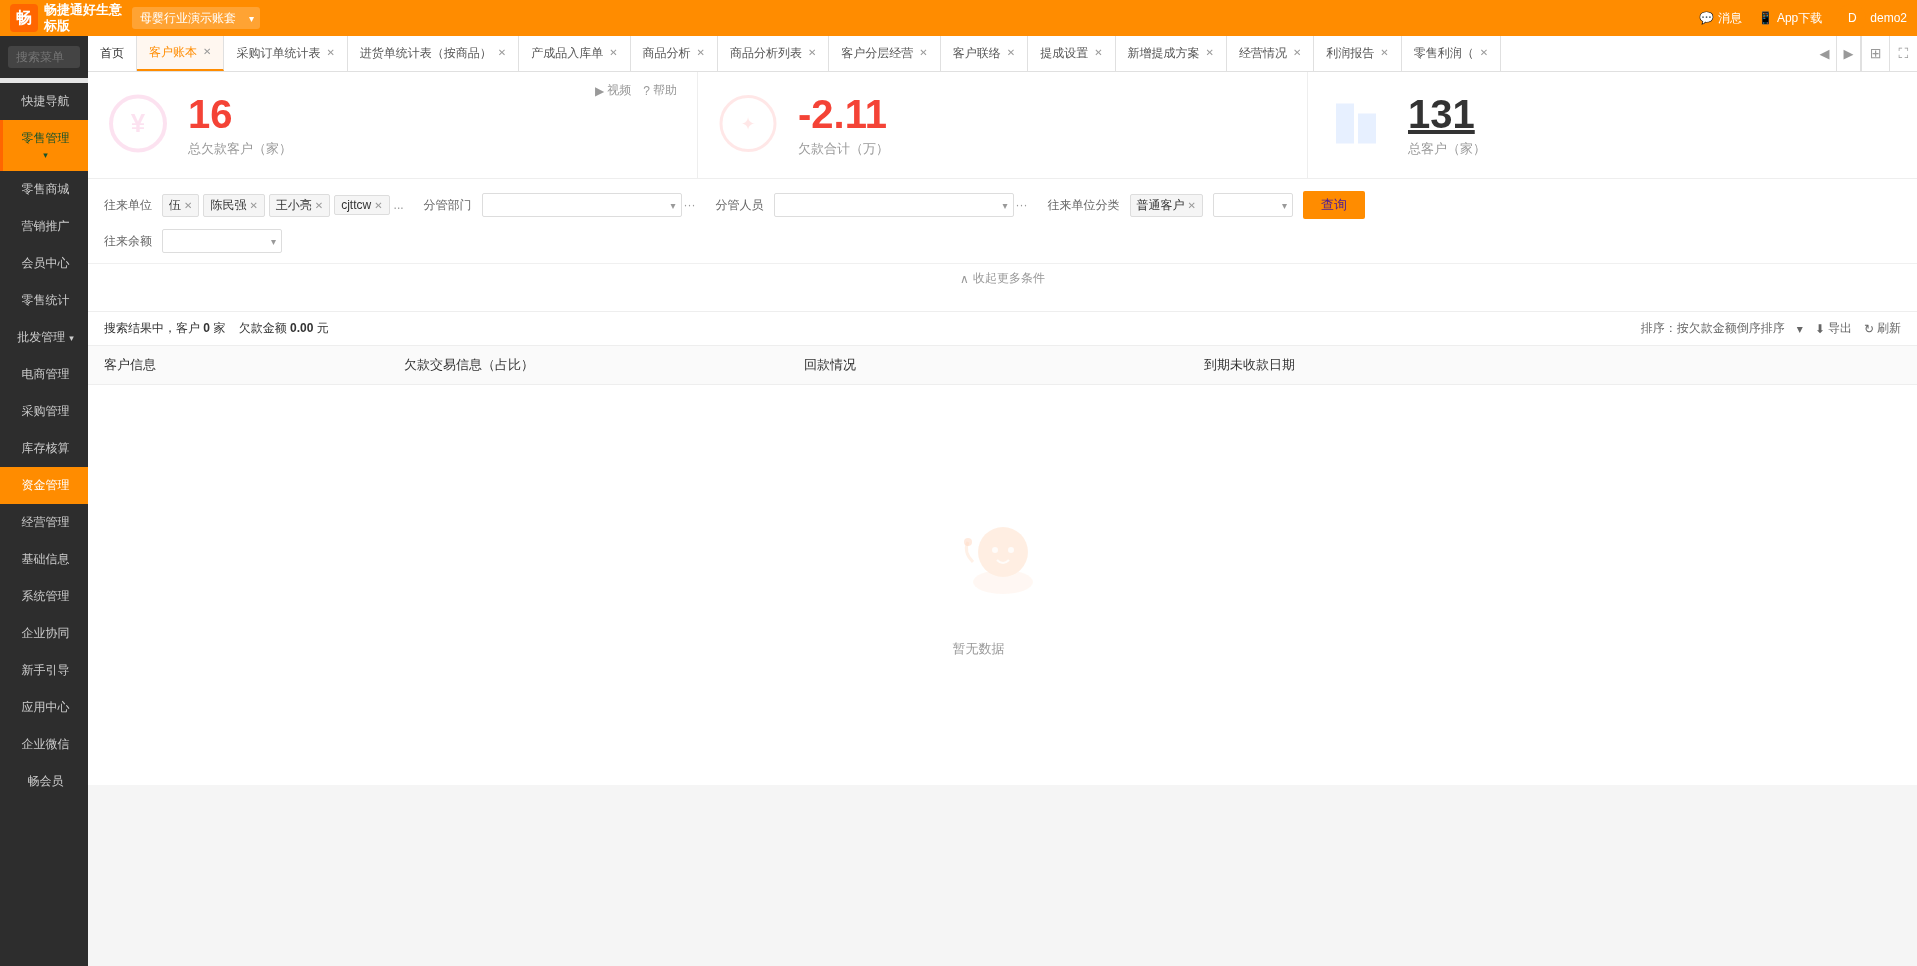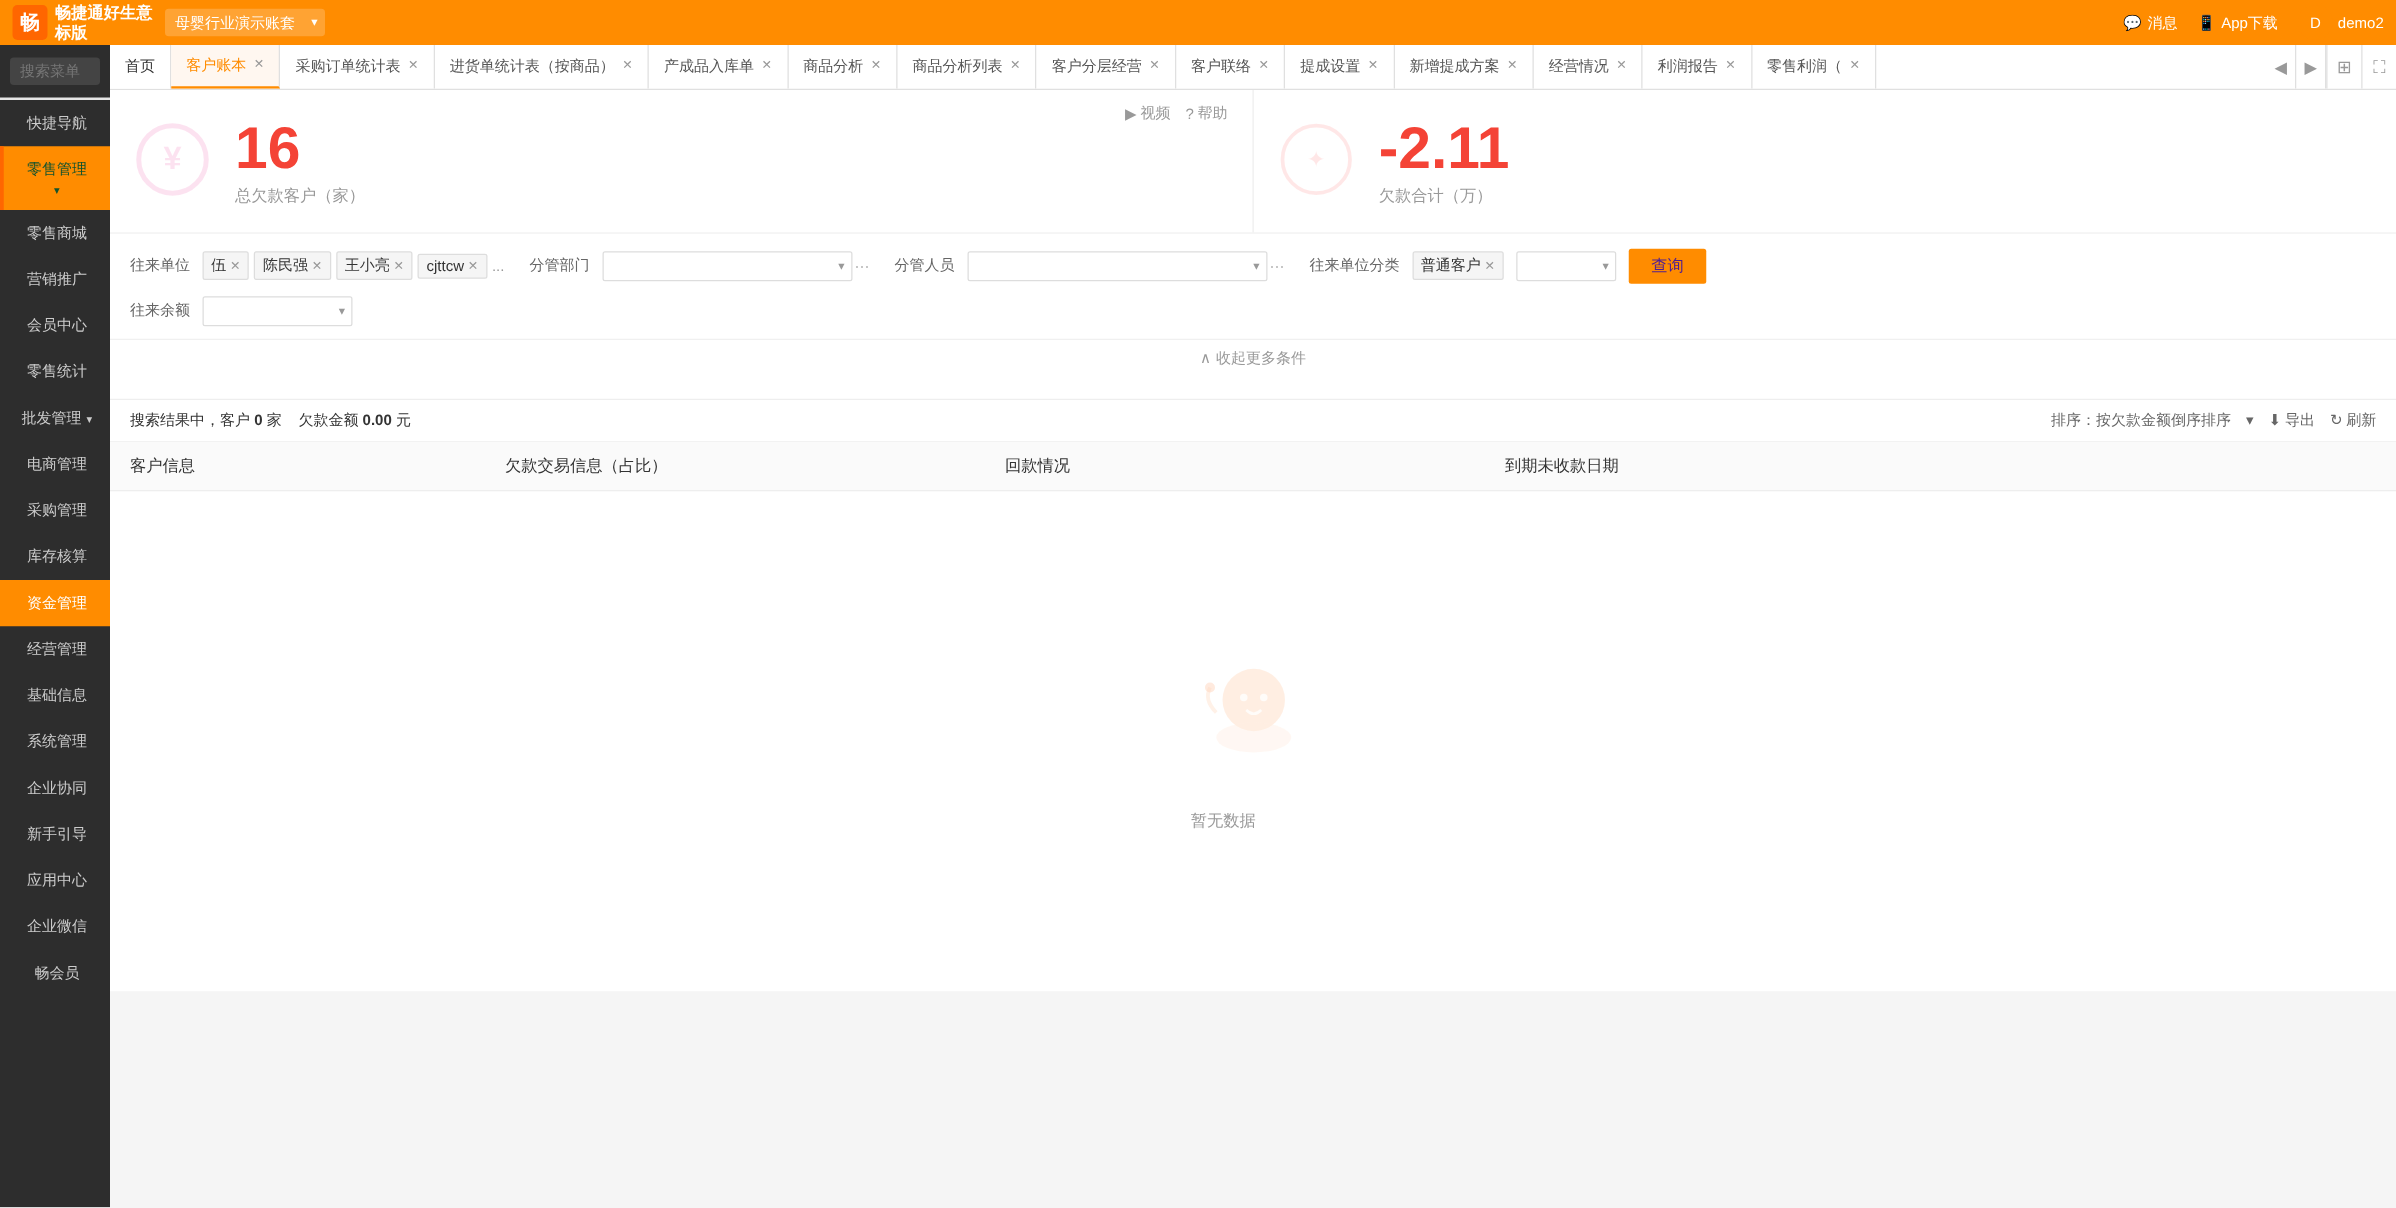--- a/index.html
+++ b/index.html
@@ -19,41 +19,41 @@
     .logo-icon { width: 28px; height: 28px; background: #ff6600; border-radius: 4px; display: flex; align-items: center; justify-content: center; color: white; font-size: 16px; font-weight: bold; }
     .logo-text { color: white; font-size: 13px; font-weight: bold; line-height: 1.2; }
     .top-bar-mid { flex: 1; display: flex; align-items: center; padding-left: 10px; }
     .org-selector { background: rgba(255,255,255,0.2); border: none; color: white; padding: 4px 24px 4px 8px; border-radius: 3px; font-size: 12px; cursor: pointer; appearance: none; -webkit-appearance: none; position: relative; }
     .org-selector-wrap { position: relative; display: inline-block; }
     .org-selector-wrap::after { content: '▾'; position: absolute; right: 6px; top: 50%; transform: translateY(-50%); color: white; font-size: 10px; pointer-events: none; }
     .top-bar-right { display: flex; align-items: center; gap: 16px; color: white; font-size: 13px; }
     .top-bar-right .icon-btn { display: flex; align-items: center; gap: 4px; cursor: pointer; color: white; font-size: 12px; }
 
     
-    .sidebar-search { padding: 10px 8px; border-bottom: 2px solid #e5e5e5; }
+    .sidebar-search { padding: 10px 8px; border-bottom: 5px solid #e5e5e5; }
     .sidebar-search input { width: 100%; background: #444; border: none; border-radius: 3px; padding: 4px 8px; color: #ccc; font-size: 12px; }
     .sidebar-nav-item { padding: 10px 0; text-align: center; font-size: 12px; color: #ccc; cursor: pointer; border-left: 3px solid transparent; }
     .sidebar-nav-item.active { background: #ff8c00; color: white; border-left-color: #ff6600; }
     .sidebar-nav-item.has-arrow { display: flex; align-items: center; justify-content: center; gap: 4px; }
     .sidebar-nav-item .nav-label { font-size: 12px; }
 
     
     .tab-item { display: flex; align-items: center; padding: 0 12px; height: 36px; border-right: 1px solid #e0e0e0; font-size: 12px; cursor: pointer; white-space: nowrap; color: #555; flex-shrink: 0; }
     .tab-item.active { background: #fff7f0; color: #ff8c00; border-bottom: 2px solid #ff8c00; }
     .tab-item.home { background: #fff; color: #333; font-weight: 500; }
     .tab-close { margin-left: 6px; color: #999; font-size: 10px; line-height: 1; cursor: pointer; }
     .tab-arrow { width: 24px; height: 36px; display: flex; align-items: center; justify-content: center; cursor: pointer; color: #999; border-right: 1px solid #e0e0e0; }
     .tab-controls { display: flex; align-items: center; margin-left: auto; }
     .tab-control-btn { width: 28px; height: 36px; display: flex; align-items: center; justify-content: center; cursor: pointer; color: #999; border-left: 1px solid #e0e0e0; font-size: 14px; }
 
     
     .stats-row { display: flex; background: white; border-bottom: 1px solid #eee; flex-shrink: 0; }
     .stat-card { flex: 1; padding: 20px 30px; display: flex; align-items: center; gap: 20px; border-right: 1px solid #eee; position: relative; }
     .stat-card:last-child { border-right: none; }
-    .stat-value { font-size: 47px; font-weight: bold; line-height: 1.1; }
+    .stat-value { font-size: 40px; font-weight: bold; line-height: 1.1; }
     .stat-value.red { color: #f44336; }
     .stat-value.black { color: #333; text-decoration: underline; }
     .stat-label { font-size: 13px; color: #999; margin-top: 4px; }
     .stat-help { position: absolute; right: 20px; top: 10px; display: flex; gap: 12px; }
     .stat-help a { font-size: 12px; color: #999; cursor: pointer; display: flex; align-items: center; gap: 3px; }
 
     
     .filter-area { background: white; padding: 12px 16px 18px; border-bottom: 1px solid #eee; flex-shrink: 0; }
     .filter-row { display: flex; align-items: center; gap: 10px; margin-bottom: 10px; flex-wrap: wrap; }
     .filter-label { color: #666; font-size: 12px; white-space: nowrap; }
@@ -291,20 +291,32 @@
                 <circle cx="30" cy="30" r="27" fill="none" stroke="#ff4444" stroke-width="3"></circle>
                 <text x="30" y="36" text-anchor="middle" font-size="18" fill="#ff4444">✦</text>
               </svg>
             </div>
             <div style="margin-left:70px;">
               <div class="stat-value red">-2.11</div>
               <div class="stat-label">欠款合计（万）</div>
             </div>
           </div>
 
+          <div class="stat-card">
+            <div style="position:absolute;left:20px;top:50%;transform:translateY(-50%);opacity:0.12;">
+              <svg width="60" height="60" viewBox="0 0 60 60">
+                <rect x="8" y="10" width="18" height="40" fill="#4488ff"></rect>
+                <rect x="30" y="20" width="18" height="30" fill="#4488ff"></rect>
+              </svg>
+            </div>
+            <div style="margin-left:70px;">
+              <div class="stat-value black">131</div>
+              <div class="stat-label">总客户（家）</div>
+            </div>
+          </div>
         </div>
 
         <div class="filter-area">
           <div class="filter-row">
 
             <span class="filter-label">往来单位</span>
             <div class="filter-tags">
               <div class="filter-tag">
                 <span>伍</span>
                 <span class="remove">✕</span>

